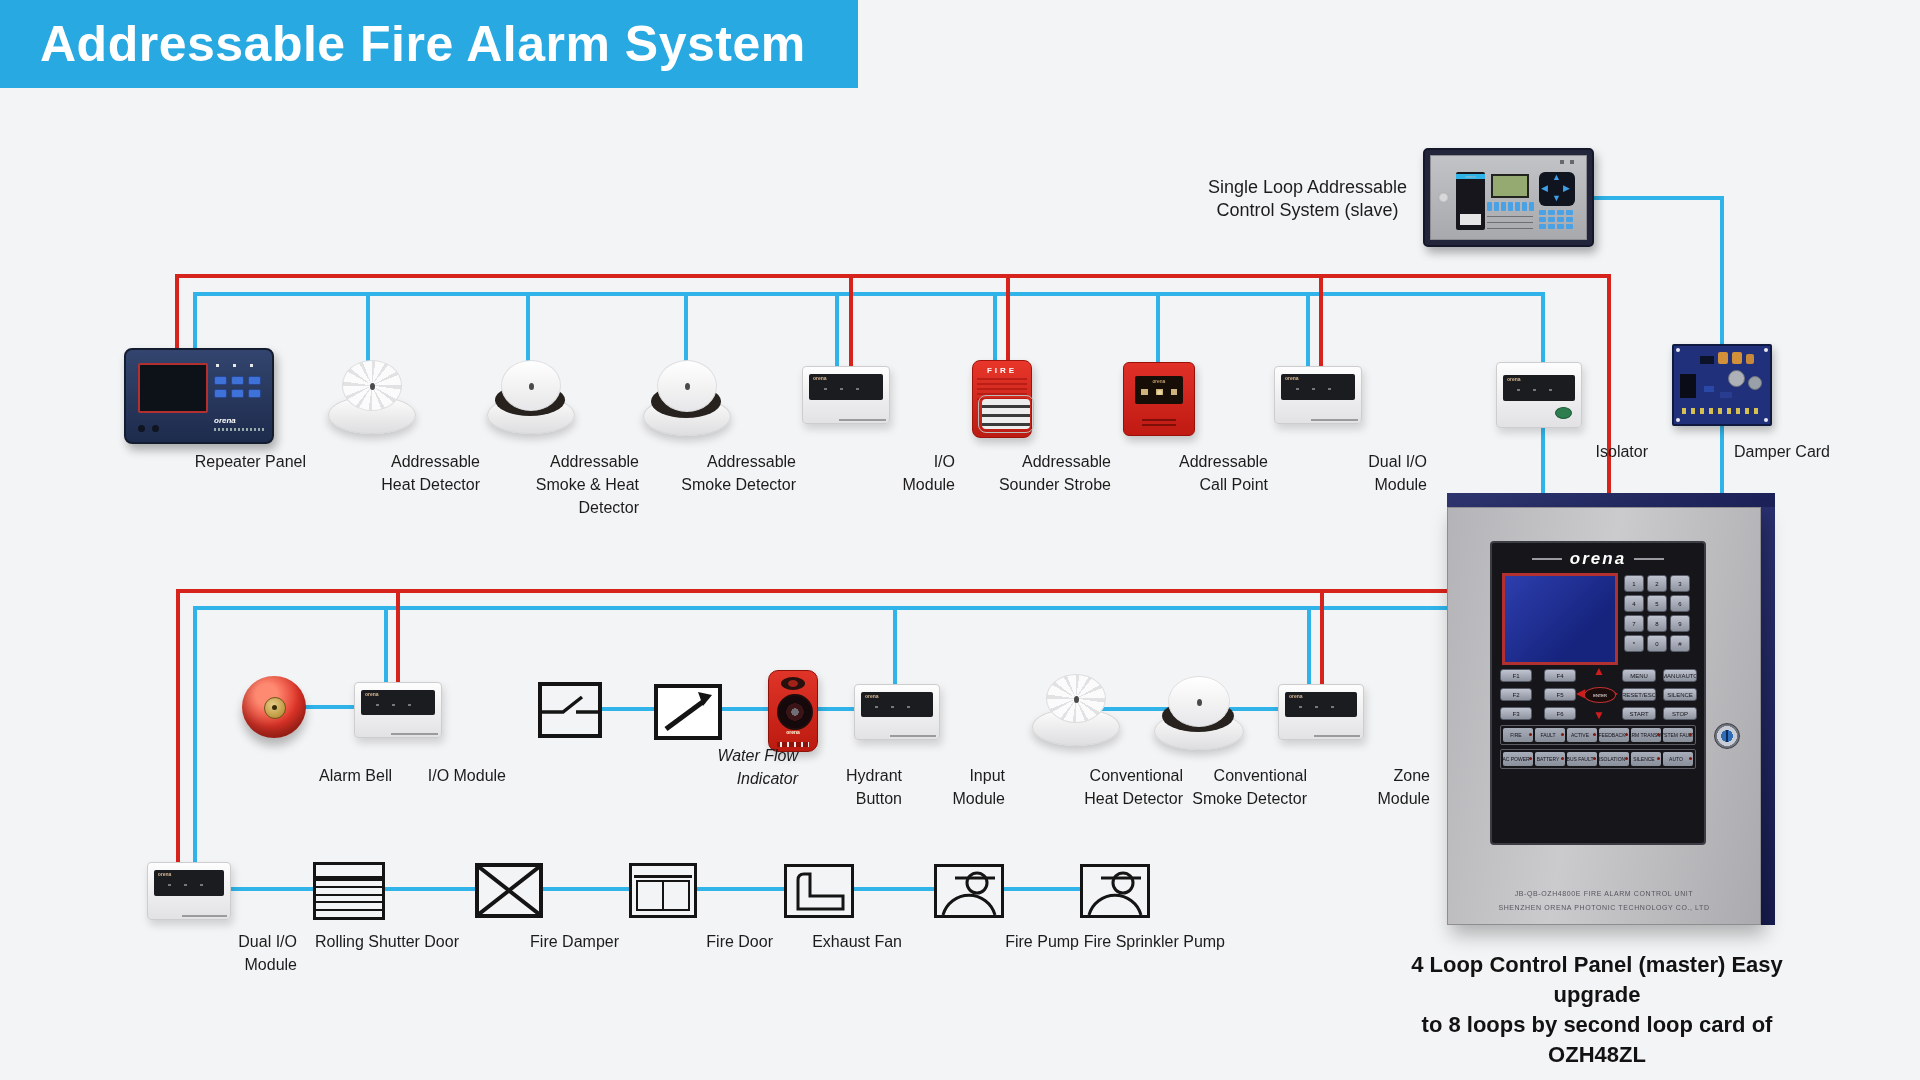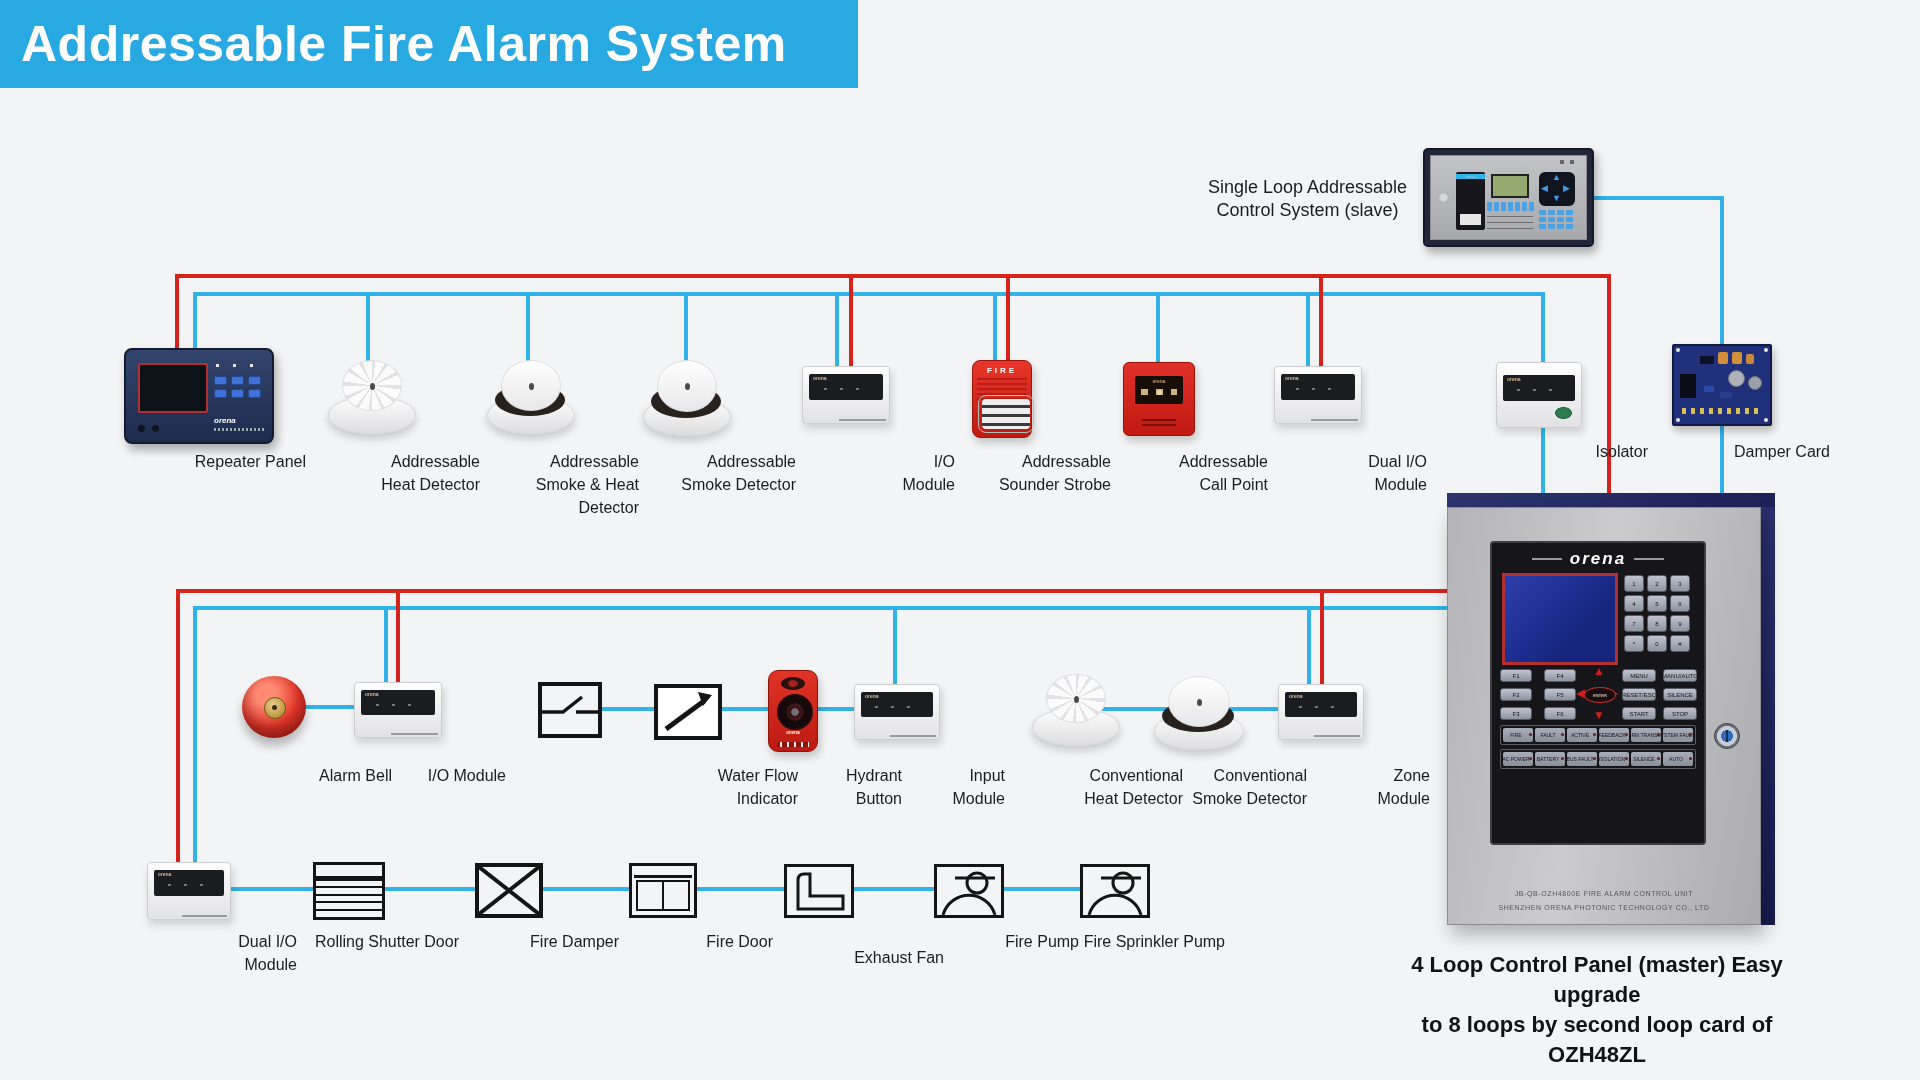--- a/index.html
+++ b/index.html
@@ -1,21 +1,21 @@
 <!DOCTYPE html>
 <html><head>
 <meta charset="utf-8">
 <style>
   html,body{margin:0;padding:0;background:#e8e8ea;}
   #stage{position:relative;width:1920px;height:1080px;background:#f3f4f5;overflow:hidden;
          font-family:"Liberation Sans", sans-serif;}
   
   #banner{position:absolute;left:0;top:0;width:858px;height:88px;background:var(--banner);
           display:flex;align-items:center;}
-  #banner .t{color:#fff;font-size:50px;font-weight:bold;padding-left:21px;letter-spacing:.5px;}
+  #banner .t{color:#fff;font-size:50px;font-weight:bold;padding-left:40px;letter-spacing:.5px;}
   
   .wh,.wv{position:absolute;}
   .wh{height:4px;} .wv{width:4px;}
   .r{background:var(--red);} .b{background:var(--blue);}
   
   .lbl{position:absolute;width:220px;text-align:right;font-size:16px;line-height:23px;
        color:#1c1c1c;font-weight:400;}
   
   .module{position:absolute;background:linear-gradient(#fdfdfd,#e2e2e5);border:1px solid #cdcdcf;
           border-radius:4px;box-shadow:2px 5px 8px rgba(0,0,0,.15);}
@@ -442,21 +442,21 @@
     </div>
   <div class="lbl" style="left:1610px;top:440px;">
       <div>Damper Card</div>
     </div>
   <div class="lbl" style="left:172px;top:764px;">
       <div>Alarm Bell</div>
     </div>
   <div class="lbl" style="left:286px;top:764px;">
       <div>I/O Module</div>
     </div>
-  <div class="lbl" style="left:578px;top:764px;">
+  <div class="lbl" style="left:578px;top:744px;font-style:italic;">
       <div>Water Flow</div>
       <div>Indicator</div>
     </div>
   <div class="lbl" style="left:682px;top:764px;">
       <div>Hydrant</div>
       <div>Button</div>
     </div>
   <div class="lbl" style="left:785px;top:764px;">
       <div>Input</div>
       <div>Module</div>
@@ -479,21 +479,21 @@
     </div>
   <div class="lbl" style="left:239px;top:930px;">
       <div>Rolling Shutter Door</div>
     </div>
   <div class="lbl" style="left:399px;top:930px;">
       <div>Fire Damper</div>
     </div>
   <div class="lbl" style="left:553px;top:930px;">
       <div>Fire Door</div>
     </div>
-  <div class="lbl" style="left:724px;top:930px;margin-top:16px;">
+  <div class="lbl" style="left:682px;top:930px;">
       <div>Exhaust Fan</div>
     </div>
   <div class="lbl" style="left:859px;top:930px;">
       <div>Fire Pump</div>
     </div>
   <div class="lbl" style="left:1005px;top:930px;">
       <div>Fire Sprinkler Pump</div>
     </div>
 
   <div id="slave">

